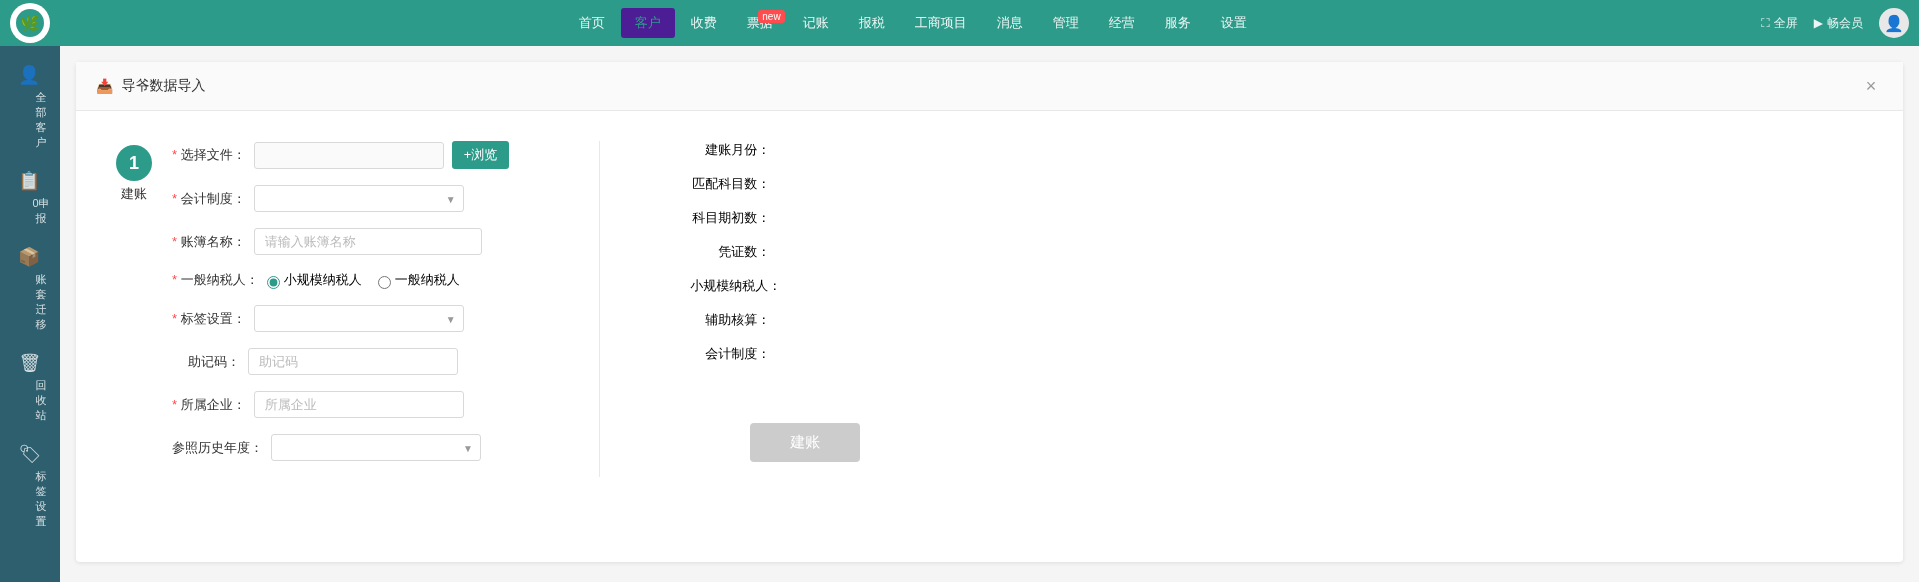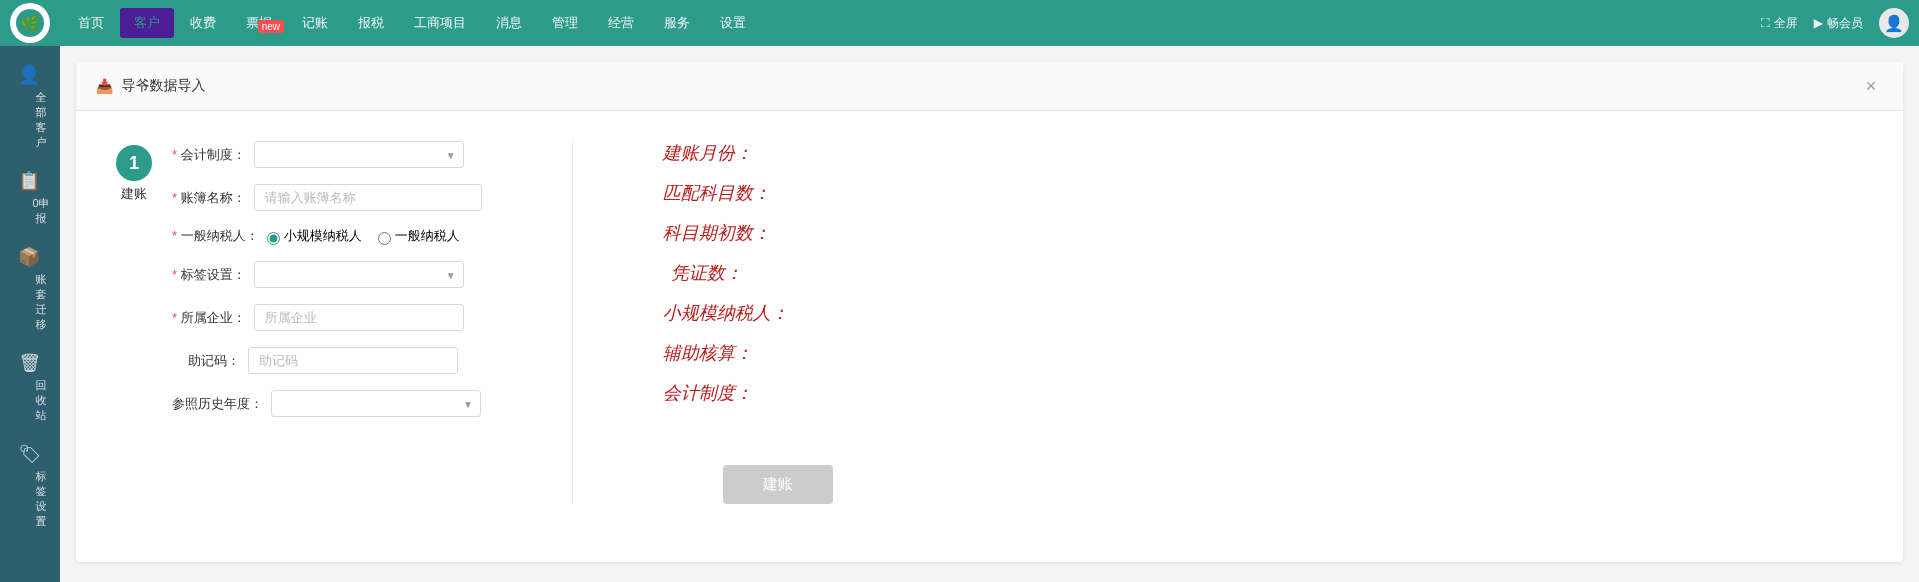--- a/index.html
+++ b/index.html
@@ -14,31 +14,31 @@
     .top-nav .logo {
       width: 40px; height: 40px; background: #fff;
       border-radius: 50%; display: flex; align-items: center; justify-content: center;
       margin-right: 14px; flex-shrink: 0;
     }
     .logo-inner {
       width: 28px; height: 28px; background: #2d9b8a;
       border-radius: 50%; display: flex; align-items: center; justify-content: center;
     }
     .logo-leaf { font-size: 16px; color: #fff; }
-    .nav-items { display: flex; align-items: center; gap: 2px; flex: 1; }
+    .nav-items { display: flex; align-items: center; gap: 2px; flex: 1; justify-content: center; }
     .nav-item {
       color: rgba(255,255,255,0.9); padding: 6px 14px;
       cursor: pointer; border-radius: 3px; font-size: 13px;
       position: relative; white-space: nowrap;
     }
     .nav-item.active { background: #4c1d95; color: #2d9b8a; font-weight: 500; }
     .nav-badge {
       background: #ff4d4f; color: #fff; font-size: 10px;
       padding: 1px 4px; border-radius: 3px;
-      position: absolute; top: 12px; right: 2px;
+      position: absolute; top: 2px; right: 2px;
     }
     .nav-right {
       display: flex; align-items: center; gap: 16px; margin-left: auto;
     }
     .nav-right-item {
       color: rgba(255,255,255,0.9); cursor: pointer; font-size: 12px;
       display: flex; align-items: center; gap: 4px;
     }
     .avatar-circle {
       width: 30px; height: 30px; background: #e8e8e8;
@@ -137,22 +137,22 @@
 
     
     .info-section {
       display: flex; flex-direction: column; gap: 16px;
       min-width: 200px; padding-top: 0;
     }
     .info-row {
       display: flex; align-items: center; gap: 8px;
     }
     .info-label {
-      font-size: 18px; color: #b91c1c; white-space: nowrap;
-      min-width: 80px; text-align: right; font-style: italic;
+      font-size: 13px; color: #000000; white-space: nowrap;
+      min-width: 80px; text-align: right;
     }
     .info-value {
       font-size: 13px; color: #999;
     }
 
     
     .build-btn {
       background: #ccc; color: #fff; border: none;
       padding: 10px 40px; border-radius: 4px; cursor: not-allowed;
       font-size: 15px; margin-top: 20px; align-self: center;
@@ -254,20 +254,25 @@
       <div class="form-area">
 
         <div class="form-with-step">
           <div class="step-label-wrap">
             <div class="step-circle">1</div>
             <span class="step-text">建账</span>
           </div>
 
           <div class="form-section">
 
+            <div class="form-row">
+              <label class="form-label required">选择文件：</label>
+              <input class="form-input form-input-file" type="text" readonly="" placeholder="" style="">
+              <button class="browse-btn">+浏览</button>
+            </div>
 
             <div class="form-row">
               <label class="form-label required">会计制度：</label>
               <div class="form-select-wrap">
                 <select class="form-select">
                   <option value=""></option>
                 </select>
                 <span class="select-arrow">▼</span>
               </div>
             </div>
@@ -295,27 +300,27 @@
               <label class="form-label required">标签设置：</label>
               <div class="form-select-wrap">
                 <select class="form-select">
                   <option value=""></option>
                 </select>
                 <span class="select-arrow">▼</span>
               </div>
             </div>
 
             <div class="form-row">
+              <label class="form-label">助记码：</label>
+              <input class="form-input form-input-text" type="text" placeholder="助记码" style="">
+            </div>
+
+            <div class="form-row">
               <label class="form-label required">所属企业：</label>
               <input class="form-input form-input-text" type="text" placeholder="所属企业" style="">
-            </div>
-
-            <div class="form-row">
-              <label class="form-label">助记码：</label>
-              <input class="form-input form-input-text" type="text" placeholder="助记码" style="">
             </div>
 
             <div class="form-row">
               <label class="form-label">参照历史年度：</label>
               <div class="form-select-wrap">
                 <select class="form-select">
                   <option value=""></option>
                 </select>
                 <span class="select-arrow">▼</span>
               </div>

